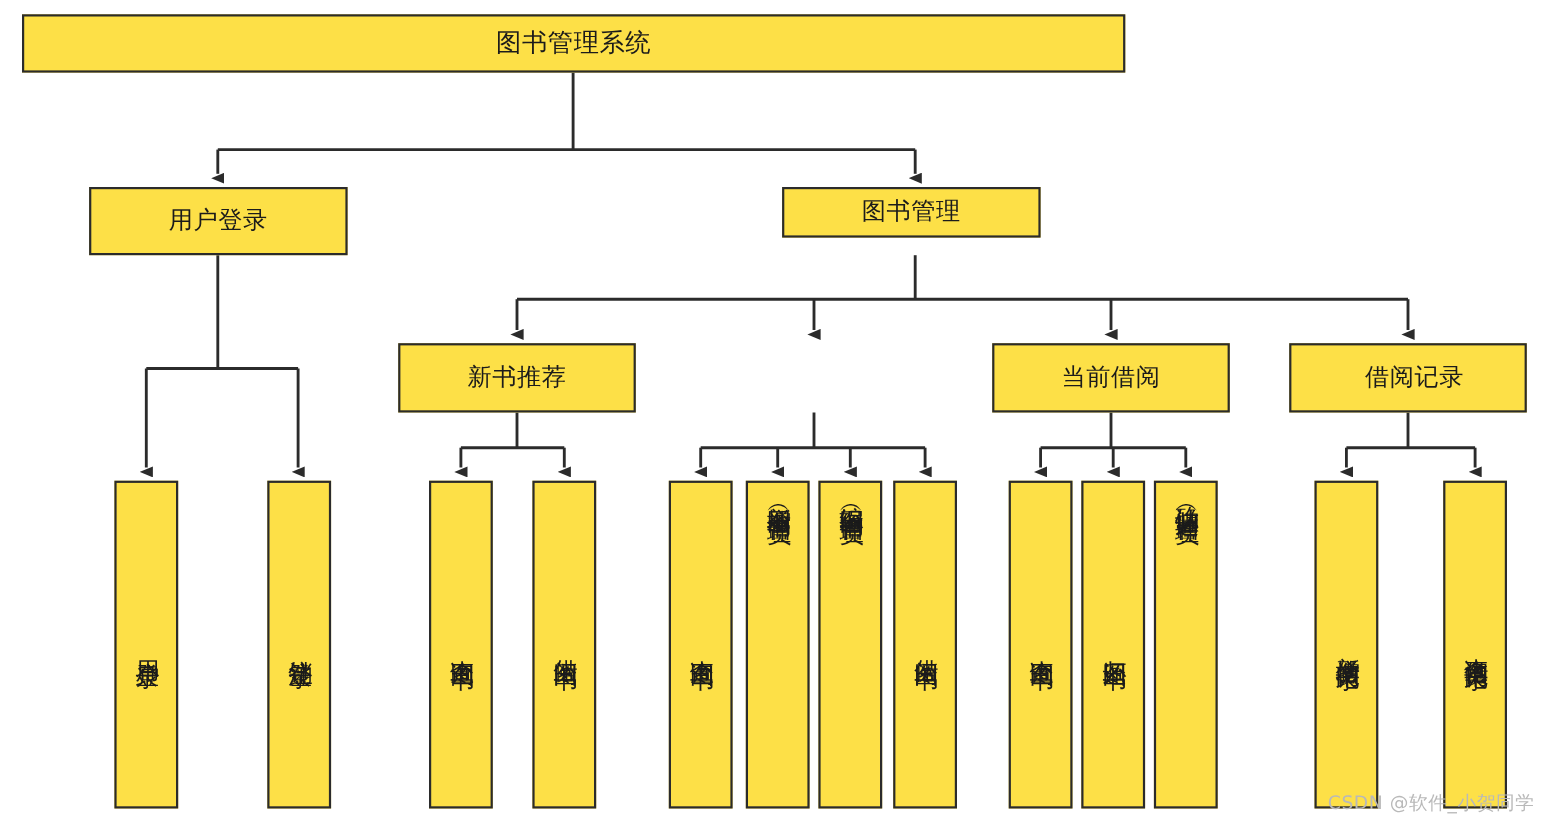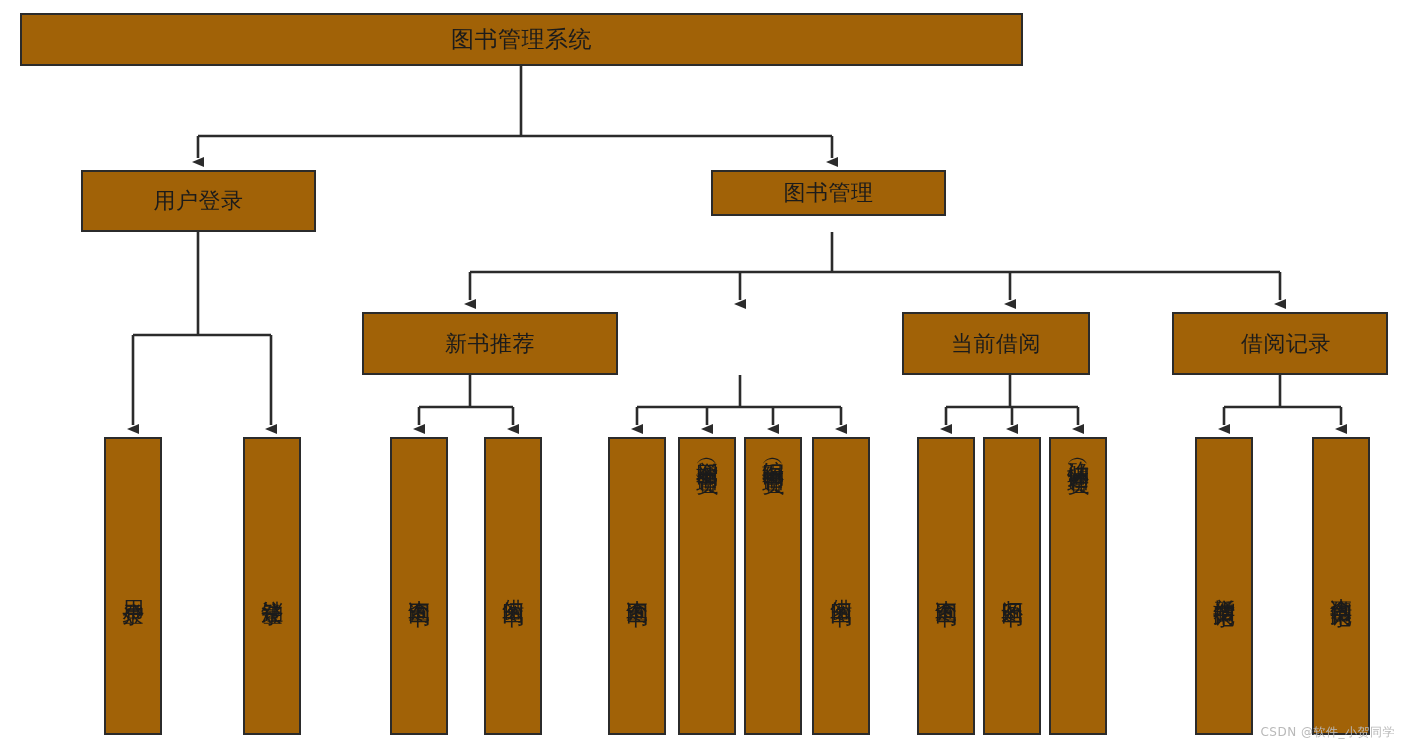--- a/index.html
+++ b/index.html
@@ -7,21 +7,21 @@
     font-family:"DejaVu Sans","Liberation Sans",sans-serif;
     width:1405px;height:747px;overflow:hidden;
   }
   #canvas{position:relative;width:1405px;height:747px;background:#fff;}
   svg.wires{position:absolute;left:0;top:0;width:1405px;height:747px;pointer-events:none;}
 
   .node{
     position:absolute;
     box-sizing:border-box;
     border:2px solid #2b2b2b;
-    background:#a16207;
+    background:#fde047;
     display:flex;
     align-items:center;
     justify-content:center;
     color:#1b1b1b;
   }
   .node .lbl{
     display:block;
     text-align:center;
     line-height:1.18;
     letter-spacing:0.5px;
@@ -44,21 +44,21 @@
     letter-spacing:2px;
     white-space:nowrap;
   }
   
   .node.v.mid{ align-items:center; padding-top:0; }
 
   #watermark{
     position:absolute;
     right:10px;
     bottom:6px;
-    font-size:12px;
+    font-size:17px;
     color:#b9b9b9;
     letter-spacing:0.5px;
     white-space:nowrap;
     text-align:center;
   }
 </style>
 </head>
 <body>
 
 <div id="canvas">
@@ -132,24 +132,24 @@
     <span class="lbl">图书管理系统</span>
   </div>
 
   <div class="node h" style="left:81px;top:170px;width:235px;height:62px;">
     <span class="lbl">用户登录</span>
   </div>
   <div class="node h" style="left:711px;top:170px;width:235px;height:46px;">
     <span class="lbl">图书管理</span>
   </div>
 
-  <div class="node h" style="left:362px;top:312px;width:256px;height:63px;align-items:center;">
+  <div class="node h" style="left:362px;top:312px;width:216px;height:63px;align-items:center;">
     <span class="lbl">新书推荐</span>
   </div>
-  <div class="node h" style="left:902px;top:312px;width:188px;height:63px;">
+  <div class="node h" style="left:902px;top:312px;width:216px;height:63px;">
     <span class="lbl">当前借阅</span>
   </div>
   <div class="node h" style="left:1172px;top:312px;width:216px;height:63px;padding-left:12px;">
     <span class="lbl">借阅记录</span>
   </div>
 
   <div class="node v mid" style="left:104px;top:437px;width:58px;height:298px;">
     <span class="lbl">用户登录</span>
   </div>
   <div class="node v mid" style="left:243px;top:437px;width:58px;height:298px;">

